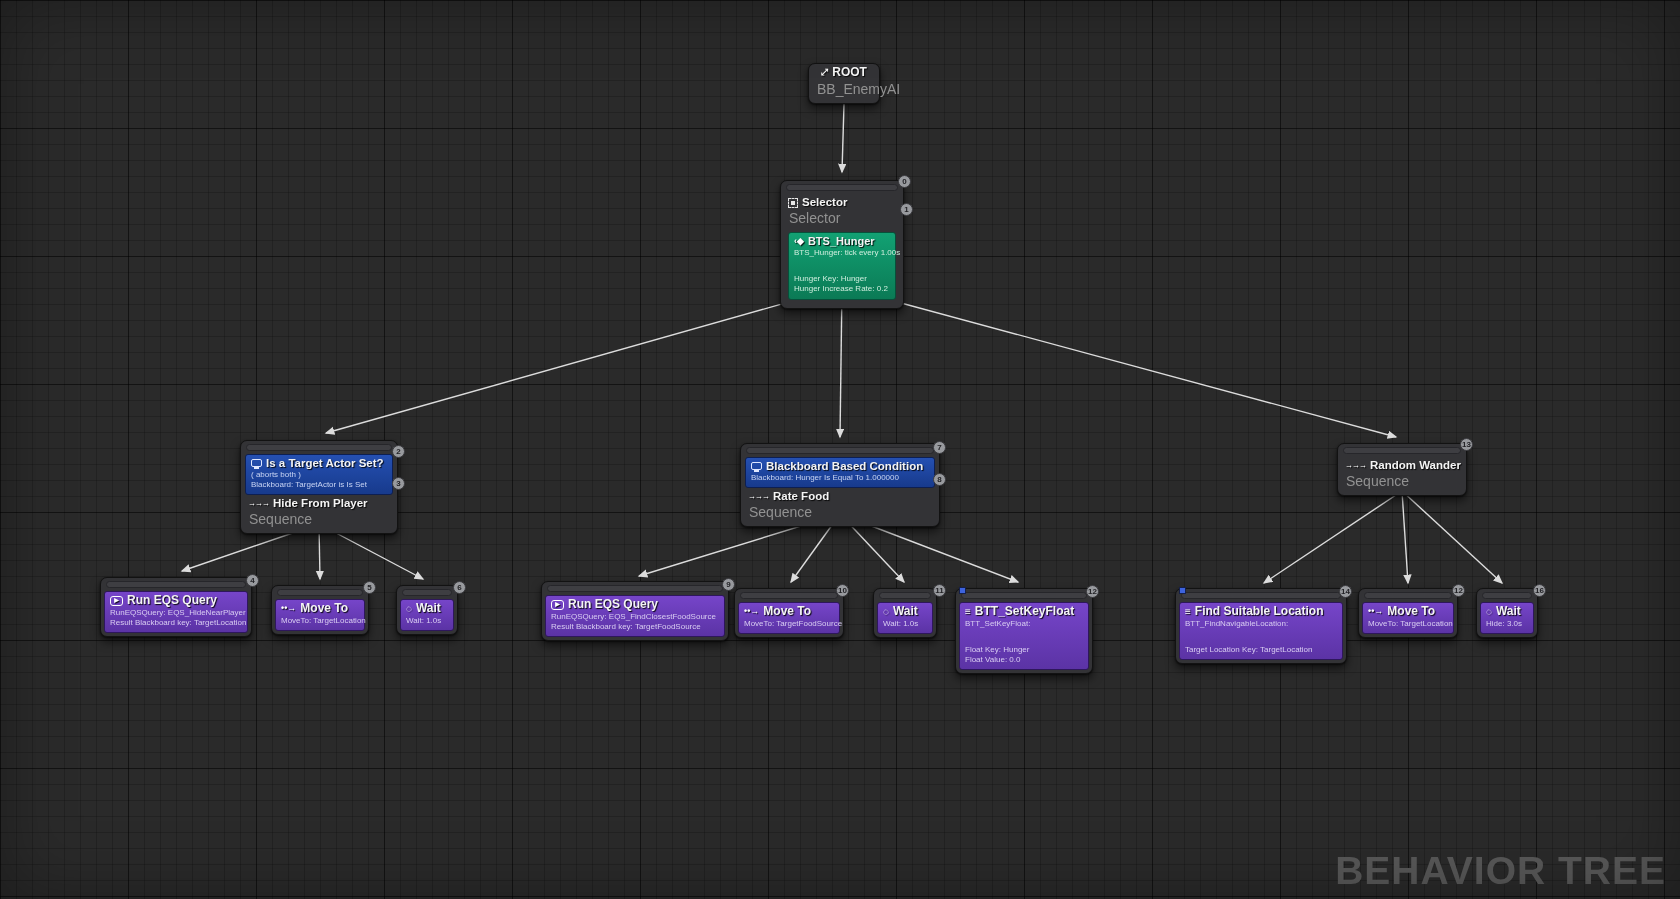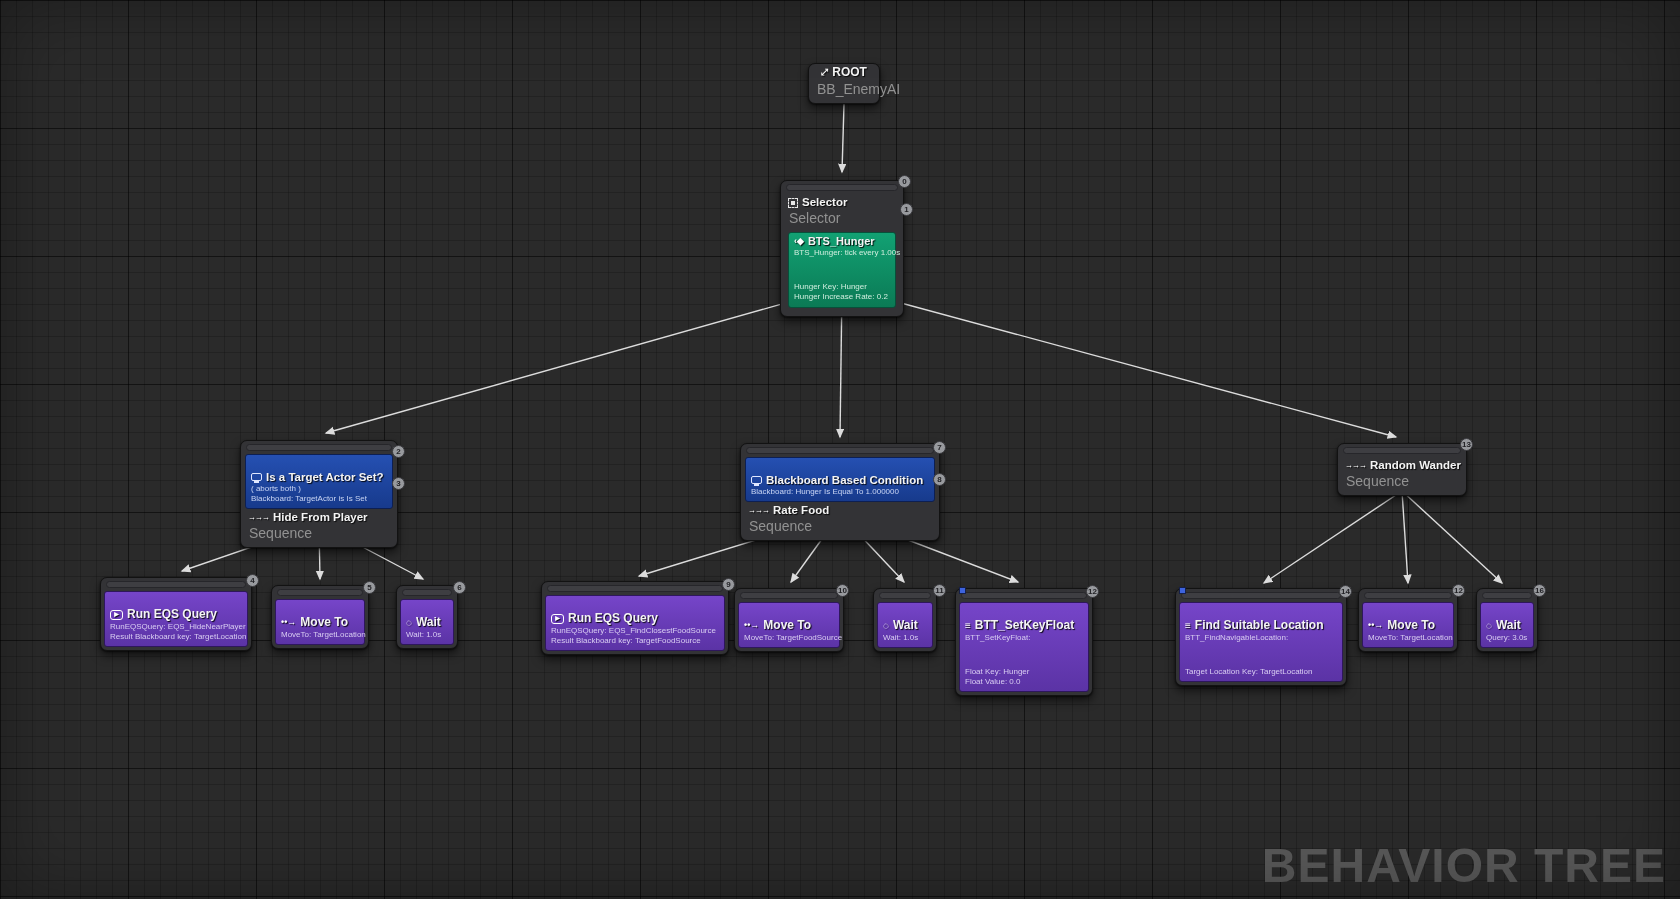--- a/index.html
+++ b/index.html
@@ -25,43 +25,43 @@
     padding:2px 3px 3px;
   }
   .tab { height:7px; margin:1px 2px 3px; background:#3e3e42; border-radius:4px; border:1px solid #26262a; }
   .title-row { display:flex; align-items:center; gap:4px; color:#f4f4f4; font-weight:bold; font-size:12px; text-shadow:1px 1px 1px rgba(0,0,0,0.9); white-space:nowrap; line-height:1.15; }
   .title-row.sm { font-size:11px; }
   .title-row.comp { font-size:11.5px; }
   .center { justify-content:center; text-align:center; }
   .hdr { padding:2px 4px 0; }
   .sub { font-size:14px; color:#929292; padding:1px 5px 3px; white-space:nowrap; }
   .detail { font-size:8px; white-space:nowrap; line-height:1.25; }
-  .gap { margin-top:24px; }
-
-  .panel { border-radius:3px; padding:16px 5px 4px; }
+  .gap { margin-top:16px; }
+
+  .panel { border-radius:3px; padding:2px 5px 4px; }
   .panel.task { background:linear-gradient(180deg,#7645c9,#5b33a5); border:1px solid #2e175c; }
   .panel.task .detail { color:#d9cdf2; }
   .panel.decorator { background:linear-gradient(180deg,#2550b2,#173a8c); border:1px solid #0d1f52; margin:0 1px; }
   .panel.decorator .detail { color:#c9d5f4; }
   .panel.service { background:linear-gradient(180deg,#12a173,#0b7a55); border:1px solid #07503a; margin:3px 4px 5px; padding:2px 5px 5px; }
   .panel.service .detail { color:#cfeede; }
 
   .badge { position:absolute; width:13px; height:13px; border-radius:50%; background:#989a9e; border:1px solid #3a3a3e; color:#232327; font-size:8px; font-weight:bold; display:flex; align-items:center; justify-content:center; z-index:3; }
   .bp-dot { position:absolute; width:7px; height:7px; background:#3d63de; border:1px solid #141f4a; top:-2px; left:3px; z-index:3; }
 
   .icon { font-size:10px; color:#ffffff; font-weight:bold; line-height:1; }
   .icon.small { font-size:9px; }
   .icon-selector { width:10px; height:10px; border:1px dashed #e8e8e8; display:inline-flex; align-items:center; justify-content:center; flex:0 0 auto; }
   .icon-selector::before { content:""; width:4px; height:4px; background:#e8e8e8; }
   .icon-monitor { width:11px; height:8px; border:1.5px solid #dfe7ff; border-radius:2px; position:relative; flex:0 0 auto; margin-bottom:2px; }
   .icon-monitor::after { content:""; position:absolute; left:2px; right:2px; bottom:-3px; height:1.5px; background:#dfe7ff; }
   .icon-eqs { width:13px; height:10px; border:1.5px solid #ffffff; border-radius:3px; display:inline-flex; align-items:center; justify-content:center; font-size:6px; color:#fff; flex:0 0 auto; }
   .seq-icon { display:inline-block; letter-spacing:-1px; font-size:8px; color:#fff; font-weight:bold; transform:scaleY(1.1); }
 
-  .watermark { position:absolute; right:14px; bottom:6px; font-size:48px; font-weight:bold; color:#585858; letter-spacing:1px; z-index:0; white-space:nowrap; }
+  .watermark { position:absolute; right:14px; bottom:6px; font-size:39px; font-weight:bold; color:#585858; letter-spacing:1px; z-index:0; white-space:nowrap; }
 </style>
 </head>
 <body>
 
 <svg class="wires" width="1680" height="899">
   <defs>
     <marker id="ah" markerWidth="8" markerHeight="8" refX="6" refY="3" orient="auto">
       <path d="M0,0 L7,3 L0,6 Z" fill="#dcdcdc"></path>
     </marker>
   </defs>
@@ -273,19 +273,19 @@
   <div class="badge" style="right:-8px;top:-5px">12</div>
 </div>
 
 <div class="node" style="left:1476px;top:588px;width:62px">
   <div class="tab"></div>
   <div class="panel task">
     <div class="title-row">
       <span class="icon">◌</span>
       <span>Wait</span>
     </div>
-    <div class="detail">Query: 3.0s</div>
+    <div class="detail">Hide: 3.0s</div>
   </div>
   <div class="badge" style="right:-9px;top:-5px">16</div>
 </div>
 
 <div class="watermark">BEHAVIOR TREE</div>
 <div class="vignette"></div>
 
 </body></html>

